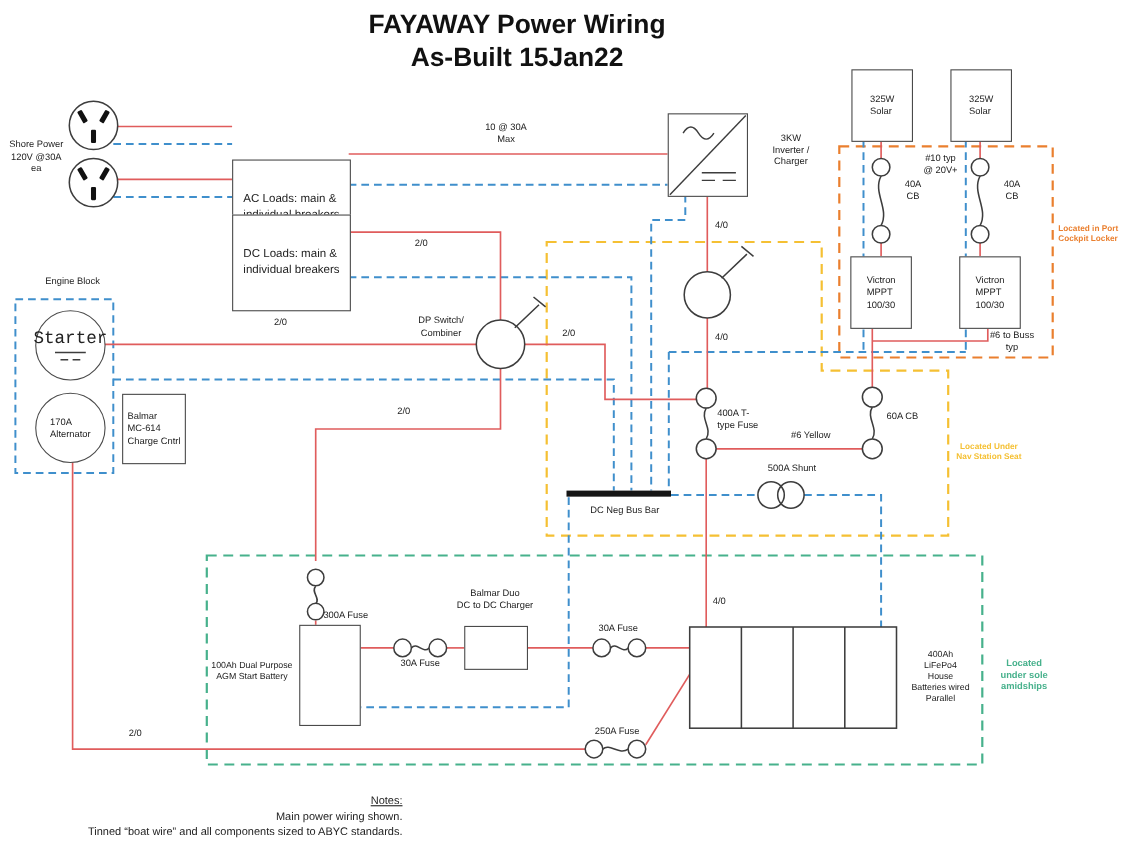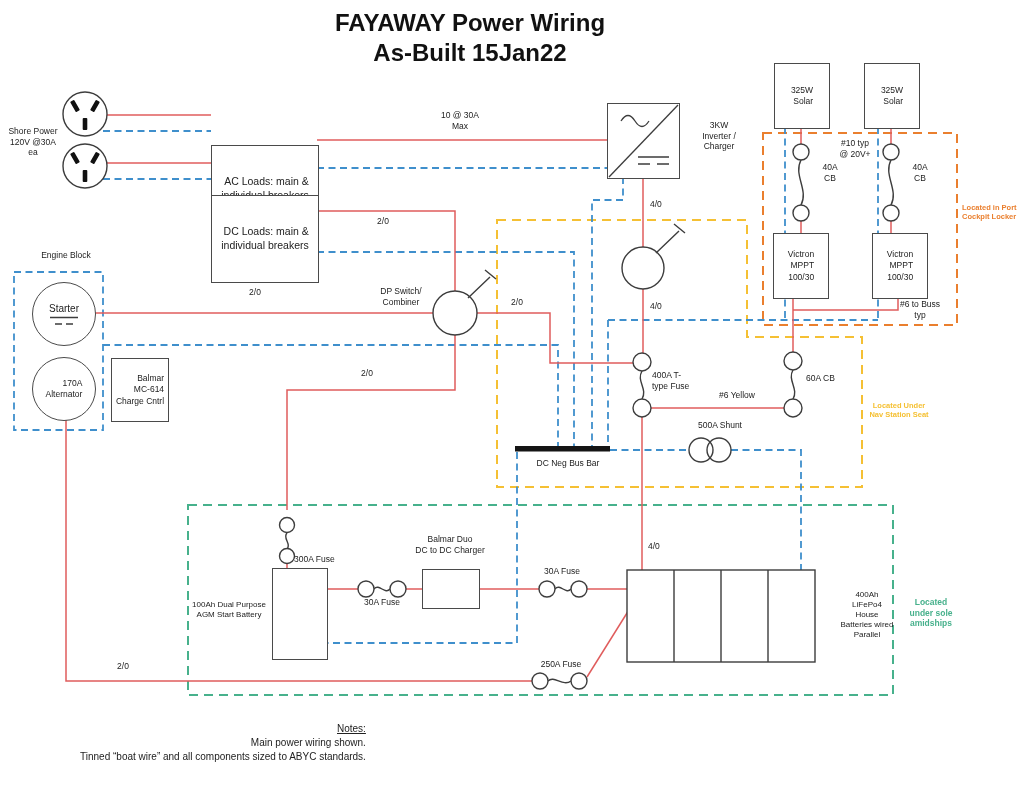--- a/index.html
+++ b/index.html
@@ -10,21 +10,21 @@
   .z-orange{stroke:var(--zone_cockpit,#ea7f2e);}
   .z-yellow{stroke:var(--zone_nav,#f5c033);}
   .z-green{stroke:var(--zone_sole,#47b18c);}
   .neg path,.neg rect{fill:none;stroke:var(--wire_neg,#3f8fcc);stroke-width:1.8;stroke-dasharray:7 4.5;}
   .pos path{fill:none;stroke:var(--wire_pos,#e05c5c);stroke-width:1.5;}
   .jun path{fill:none;stroke:#7a2222;stroke-width:1.8;}
   .glyph{stroke:#3d3d3d;stroke-width:1.4;fill:#fff;}
   .glyph-open{stroke:#3d3d3d;stroke-width:1.4;fill:none;}
   .prong{fill:#111;stroke:none;}
   .box{position:absolute;border:1.5px solid #4a4a4a;background:#fff;display:flex;
-       align-items:center;justify-content:center;text-align:right;
+       align-items:center;justify-content:center;text-align:left;
        font-size:10.5px;line-height:1.3;white-space:pre-line;}
   .box.sm{font-size:8.5px;line-height:1.35;}
   .circ{border-radius:50%;flex-direction:column;}
   .lbl{position:absolute;font-size:8.5px;line-height:1.25;text-align:center;white-space:pre-line;}
   .lbl.left{text-align:left;}
   .zlbl{font-weight:bold;font-size:7.5px;}
   .title{position:absolute;left:250px;top:8px;width:440px;text-align:center;
          font-size:24px;font-weight:bold;line-height:1.25;color:#111;}
   .notes{position:absolute;left:80px;top:722px;font-size:10px;line-height:1.4;color:#222;text-align:right;}
   .notes .nh{text-decoration:underline;}
@@ -205,21 +205,21 @@
 100/30</div>
   <div class="box sm" style="left:872px;top:233px;width:54px;height:64px;">Victron
 MPPT
 100/30</div>
   <div class="box sm" style="left:111px;top:358px;width:56px;height:62px;">Balmar
 MC-614
 Charge Cntrl</div>
   <div class="box" style="left:422px;top:569px;width:56px;height:38px;"></div>
   <div class="box" style="left:272px;top:568px;width:54px;height:90px;"></div>
 
-  <div class="box circ" style="left:32px;top:282px;width:62px;height:62px;font-size:10px;">
+  <div class="box circ" style="left:32px;top:282px;width:62px;height:62px;font-size:16px;font-family:Liberation Mono, monospace;">
     <span>Starter</span>
     <svg width="34" height="12" viewBox="0 0 34 12">
       <path d="M3 2.5 H31 M8 9 H15 M19 9 H26" stroke="#3d3d3d" stroke-width="1.4" fill="none"></path>
     </svg>
   </div>
   <div class="box circ sm" style="left:32px;top:357px;width:62px;height:62px;">170A
 Alternator</div>
 
   <div class="lbl" style="left:2px;top:126px;width:62px;">Shore Power
 120V @30A
@@ -246,21 +246,21 @@
   <div class="lbl" style="left:705px;top:390px;width:64px;">#6 Yellow</div>
   <div class="lbl" style="left:678px;top:420px;width:84px;">500A Shunt</div>
   <div class="lbl" style="left:518px;top:458px;width:100px;">DC Neg Bus Bar</div>
   <div class="lbl left" style="left:294px;top:554px;width:54px;">300A Fuse</div>
   <div class="lbl" style="left:404px;top:534px;width:92px;">Balmar Duo
 DC to DC Charger</div>
   <div class="lbl" style="left:352px;top:597px;width:60px;">30A Fuse</div>
   <div class="lbl" style="left:532px;top:566px;width:60px;">30A Fuse</div>
   <div class="lbl" style="left:183px;top:600px;width:92px;font-size:8px;">100Ah Dual Purpose
 AGM Start Battery</div>
-  <div class="lbl" style="left:816px;top:590px;width:78px;font-size:8px;padding-left:12px;">400Ah
+  <div class="lbl" style="left:816px;top:590px;width:78px;font-size:8px;">400Ah
 LiFePo4
 House
 Batteries wired
 Parallel</div>
   <div class="lbl" style="left:526px;top:659px;width:70px;">250A Fuse</div>
 
   <div class="lbl" style="left:240px;top:287px;width:30px;">2/0</div>
   <div class="lbl" style="left:368px;top:216px;width:30px;">2/0</div>
   <div class="lbl" style="left:502px;top:297px;width:30px;">2/0</div>
   <div class="lbl" style="left:352px;top:368px;width:30px;">2/0</div>

